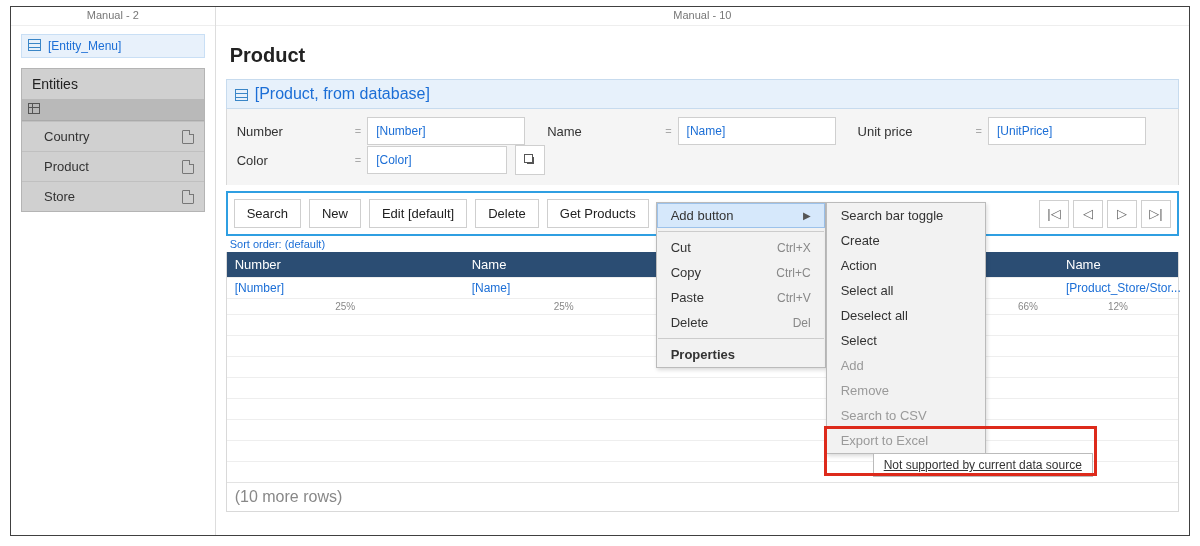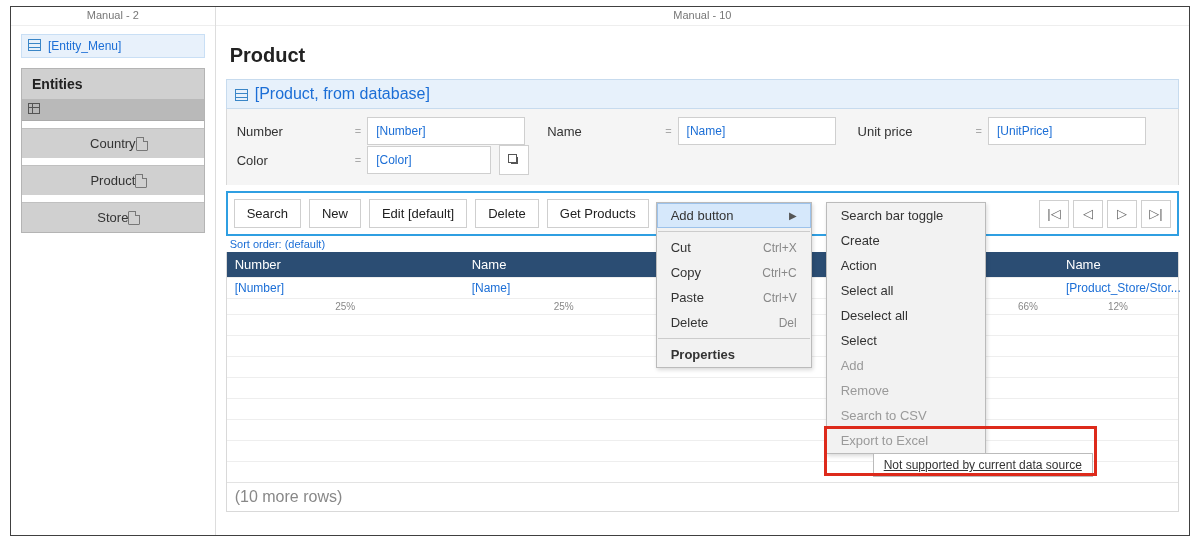--- a/index.html
+++ b/index.html
@@ -57,38 +57,37 @@
     width: 14px; height: 14px;
     margin-right: 6px;
   }
   .entities-box {
     margin: 4px 10px 0 10px;
     border: 1px solid #b4b4b4;
   }
   .entities-title {
     background: #d0d0d0;
     padding: 7px 10px;
-    font-weight: bold;
+    font-weight: normal;
     font-size: 14px;
   }
   .entities-iconrow {
     background: #b9b9b9;
     padding: 3px 6px;
     border-bottom: 1px solid #aaa;
   }
   .entity-item {
     display: flex;
     align-items: center;
-    justify-content: center;
+    justify-content: space-between;
     background: #d0d0d0;
     border-top: 1px solid #c0c0c0;
     padding: 7px 10px 7px 22px;
     font-size: 13px;
     color: #333;
-    margin-top: 7px;
   }
   .entity-item .file-icon {
     width: 12px; height: 14px;
     border: 1px solid #777;
     border-radius: 1px;
     position: relative;
     background: #d0d0d0;
   }
   .entity-item .file-icon:before {
     content: "";
@@ -360,21 +359,21 @@
           <div class="fgroup">
             <span class="flabel">Unit price</span>
             <span class="eq">=</span>
             <div class="finput">[UnitPrice]</div>
           </div>
         </div>
         <div class="form-row">
           <div class="fgroup">
             <span class="flabel">Color</span>
             <span class="eq">=</span>
-            <div class="finput" style="width:124px">[Color]</div>
+            <div class="finput" style="width:140px">[Color]</div>
             <div class="btn-icon">
               <span class="window-icon"></span>
             </div>
           </div>
         </div>
       </div>
 
       <div class="toolbar">
         <button class="tbtn">Search</button>
         <button class="tbtn">New</button>
@@ -423,21 +422,21 @@
         <div class="grow blank"></div>
         <div class="grow blank"></div>
         <div class="grow blank"></div>
         <div class="grow blank"></div>
         <div class="grow blank"></div>
         <div class="grow blank"></div>
         <div class="grow blank"></div>
         <div class="grid-footer">(10 more rows)</div>
       </div>
 
-      <div class="cmenu" style="left:440px; top:195px; width:156px;">
+      <div class="cmenu" style="left:440px; top:195px; width:170px;">
         <div class="mi hl">
           <span>Add button</span>
           <span class="arrow">▶</span>
         </div>
         <div class="sep"></div>
         <div class="mi">
           <span>Cut</span>
           <span class="sc">Ctrl+X</span>
         </div>
         <div class="mi">

